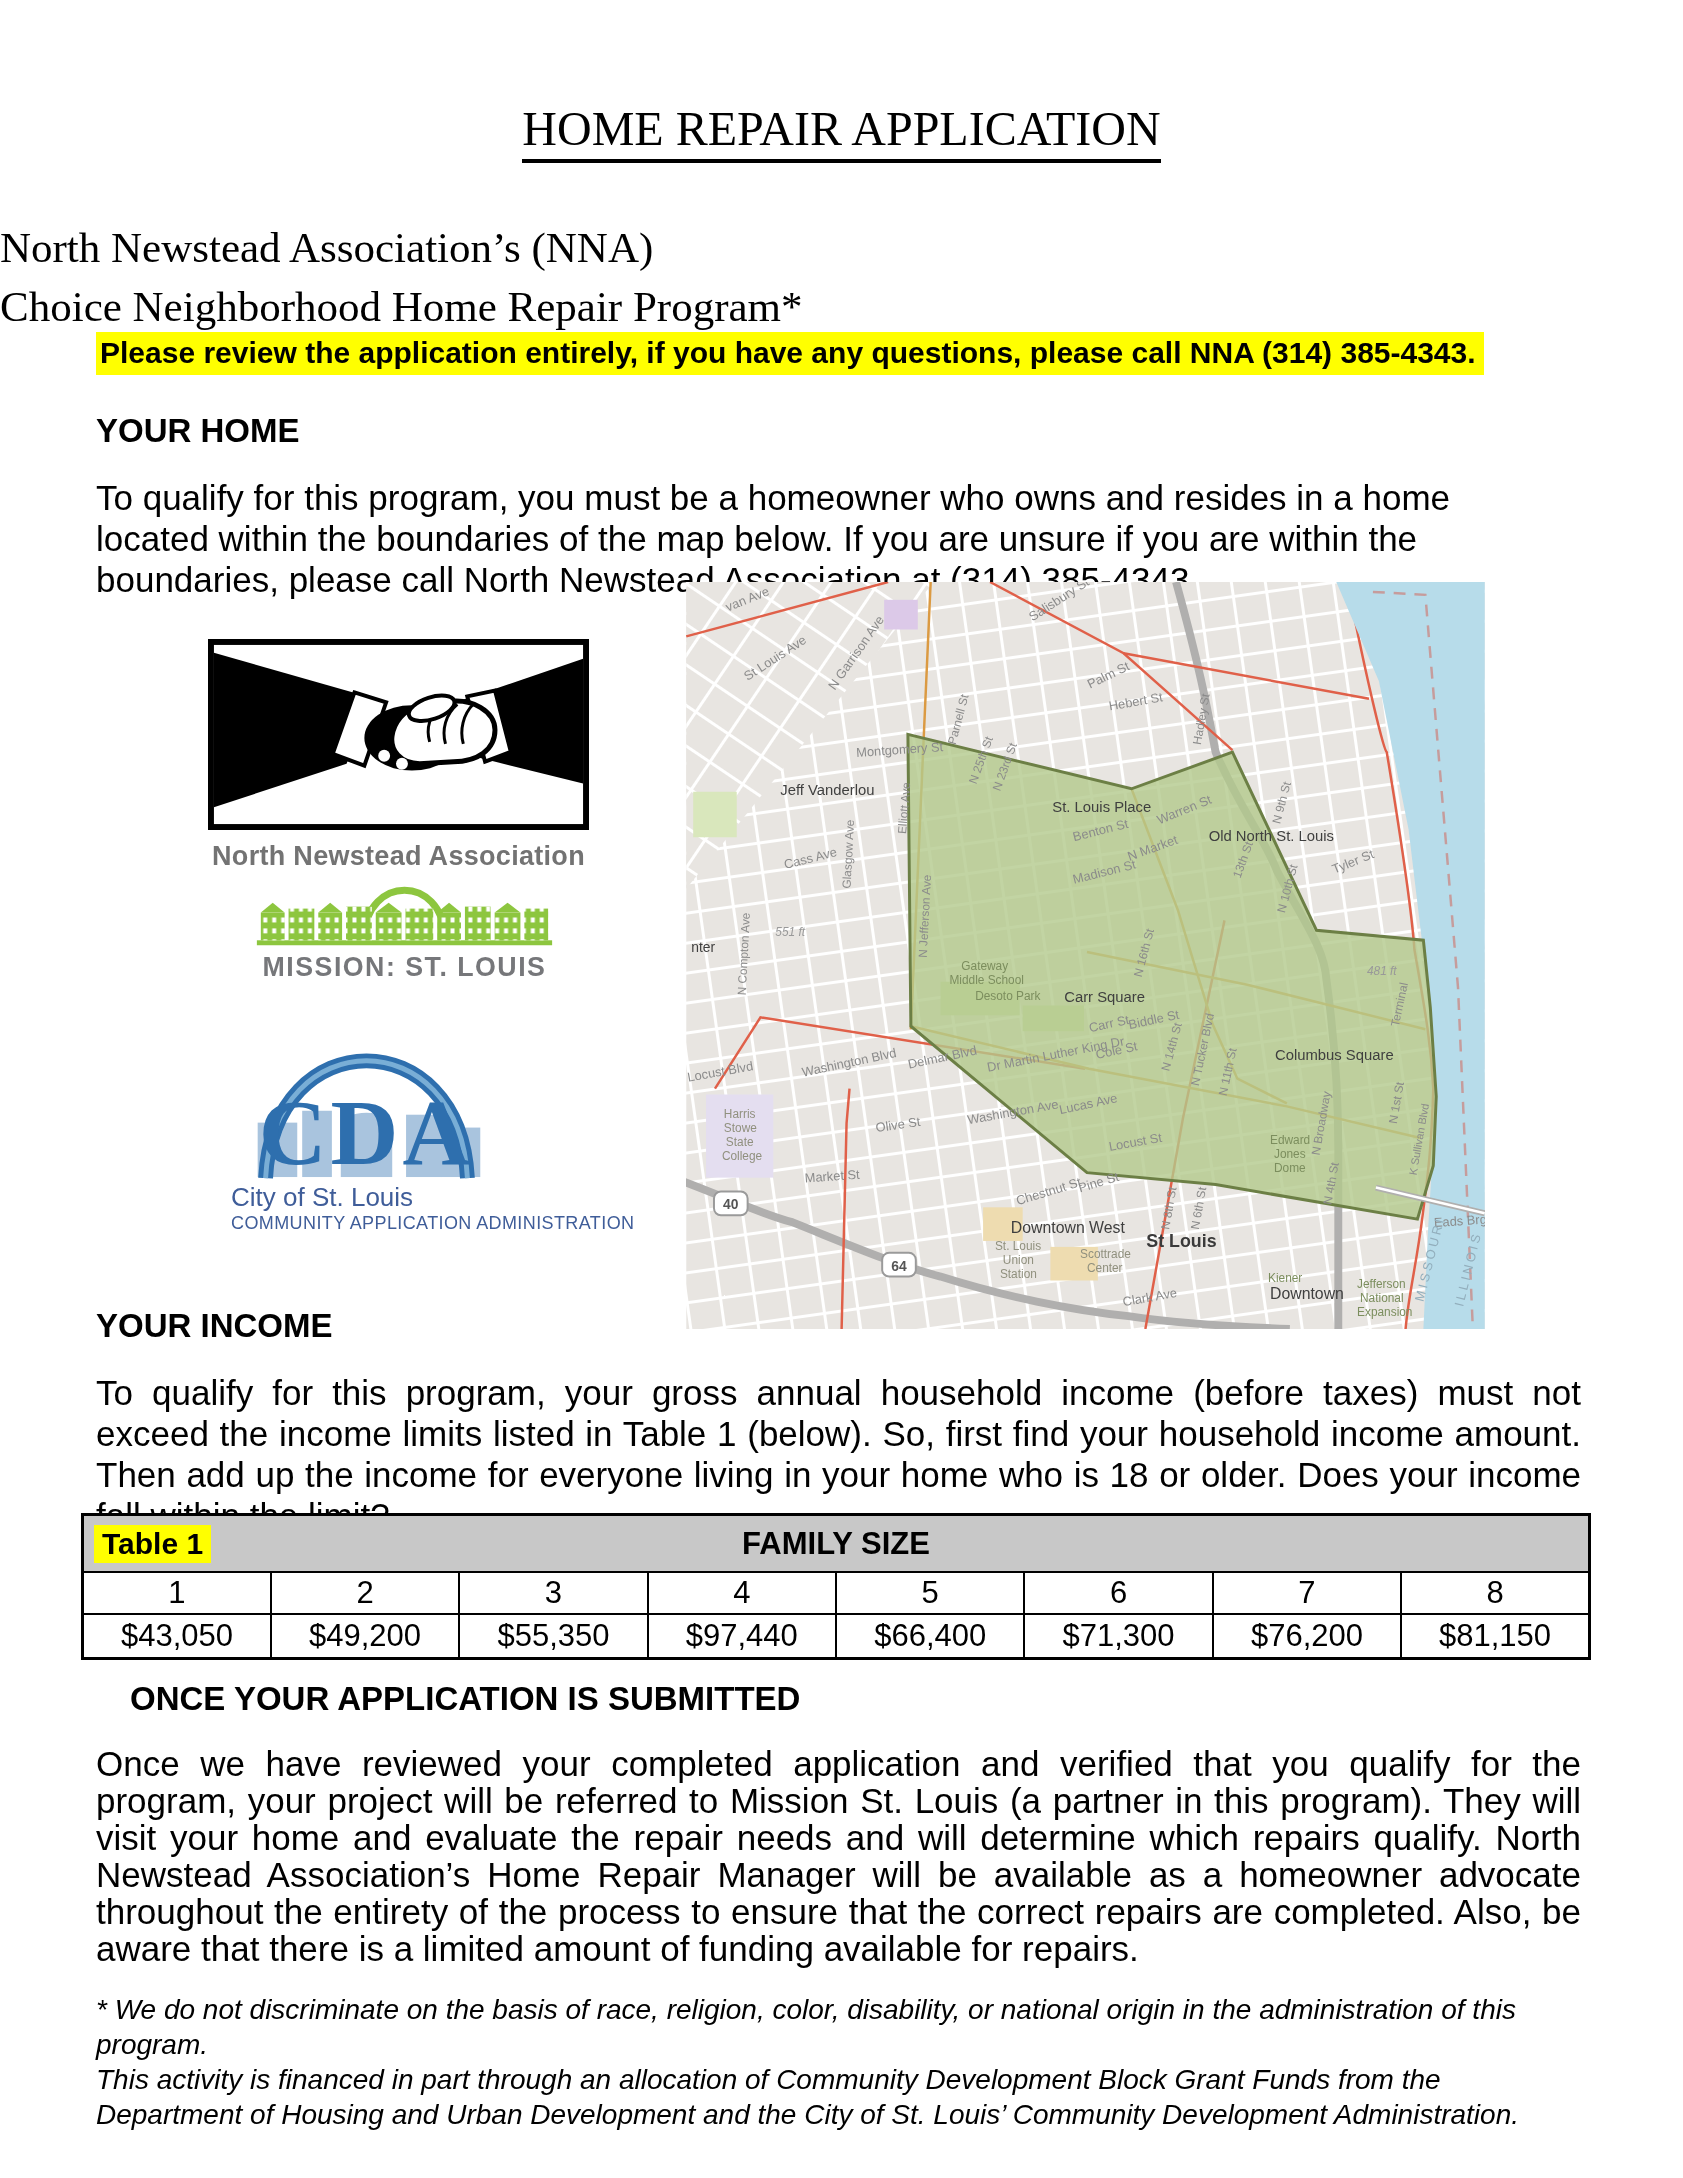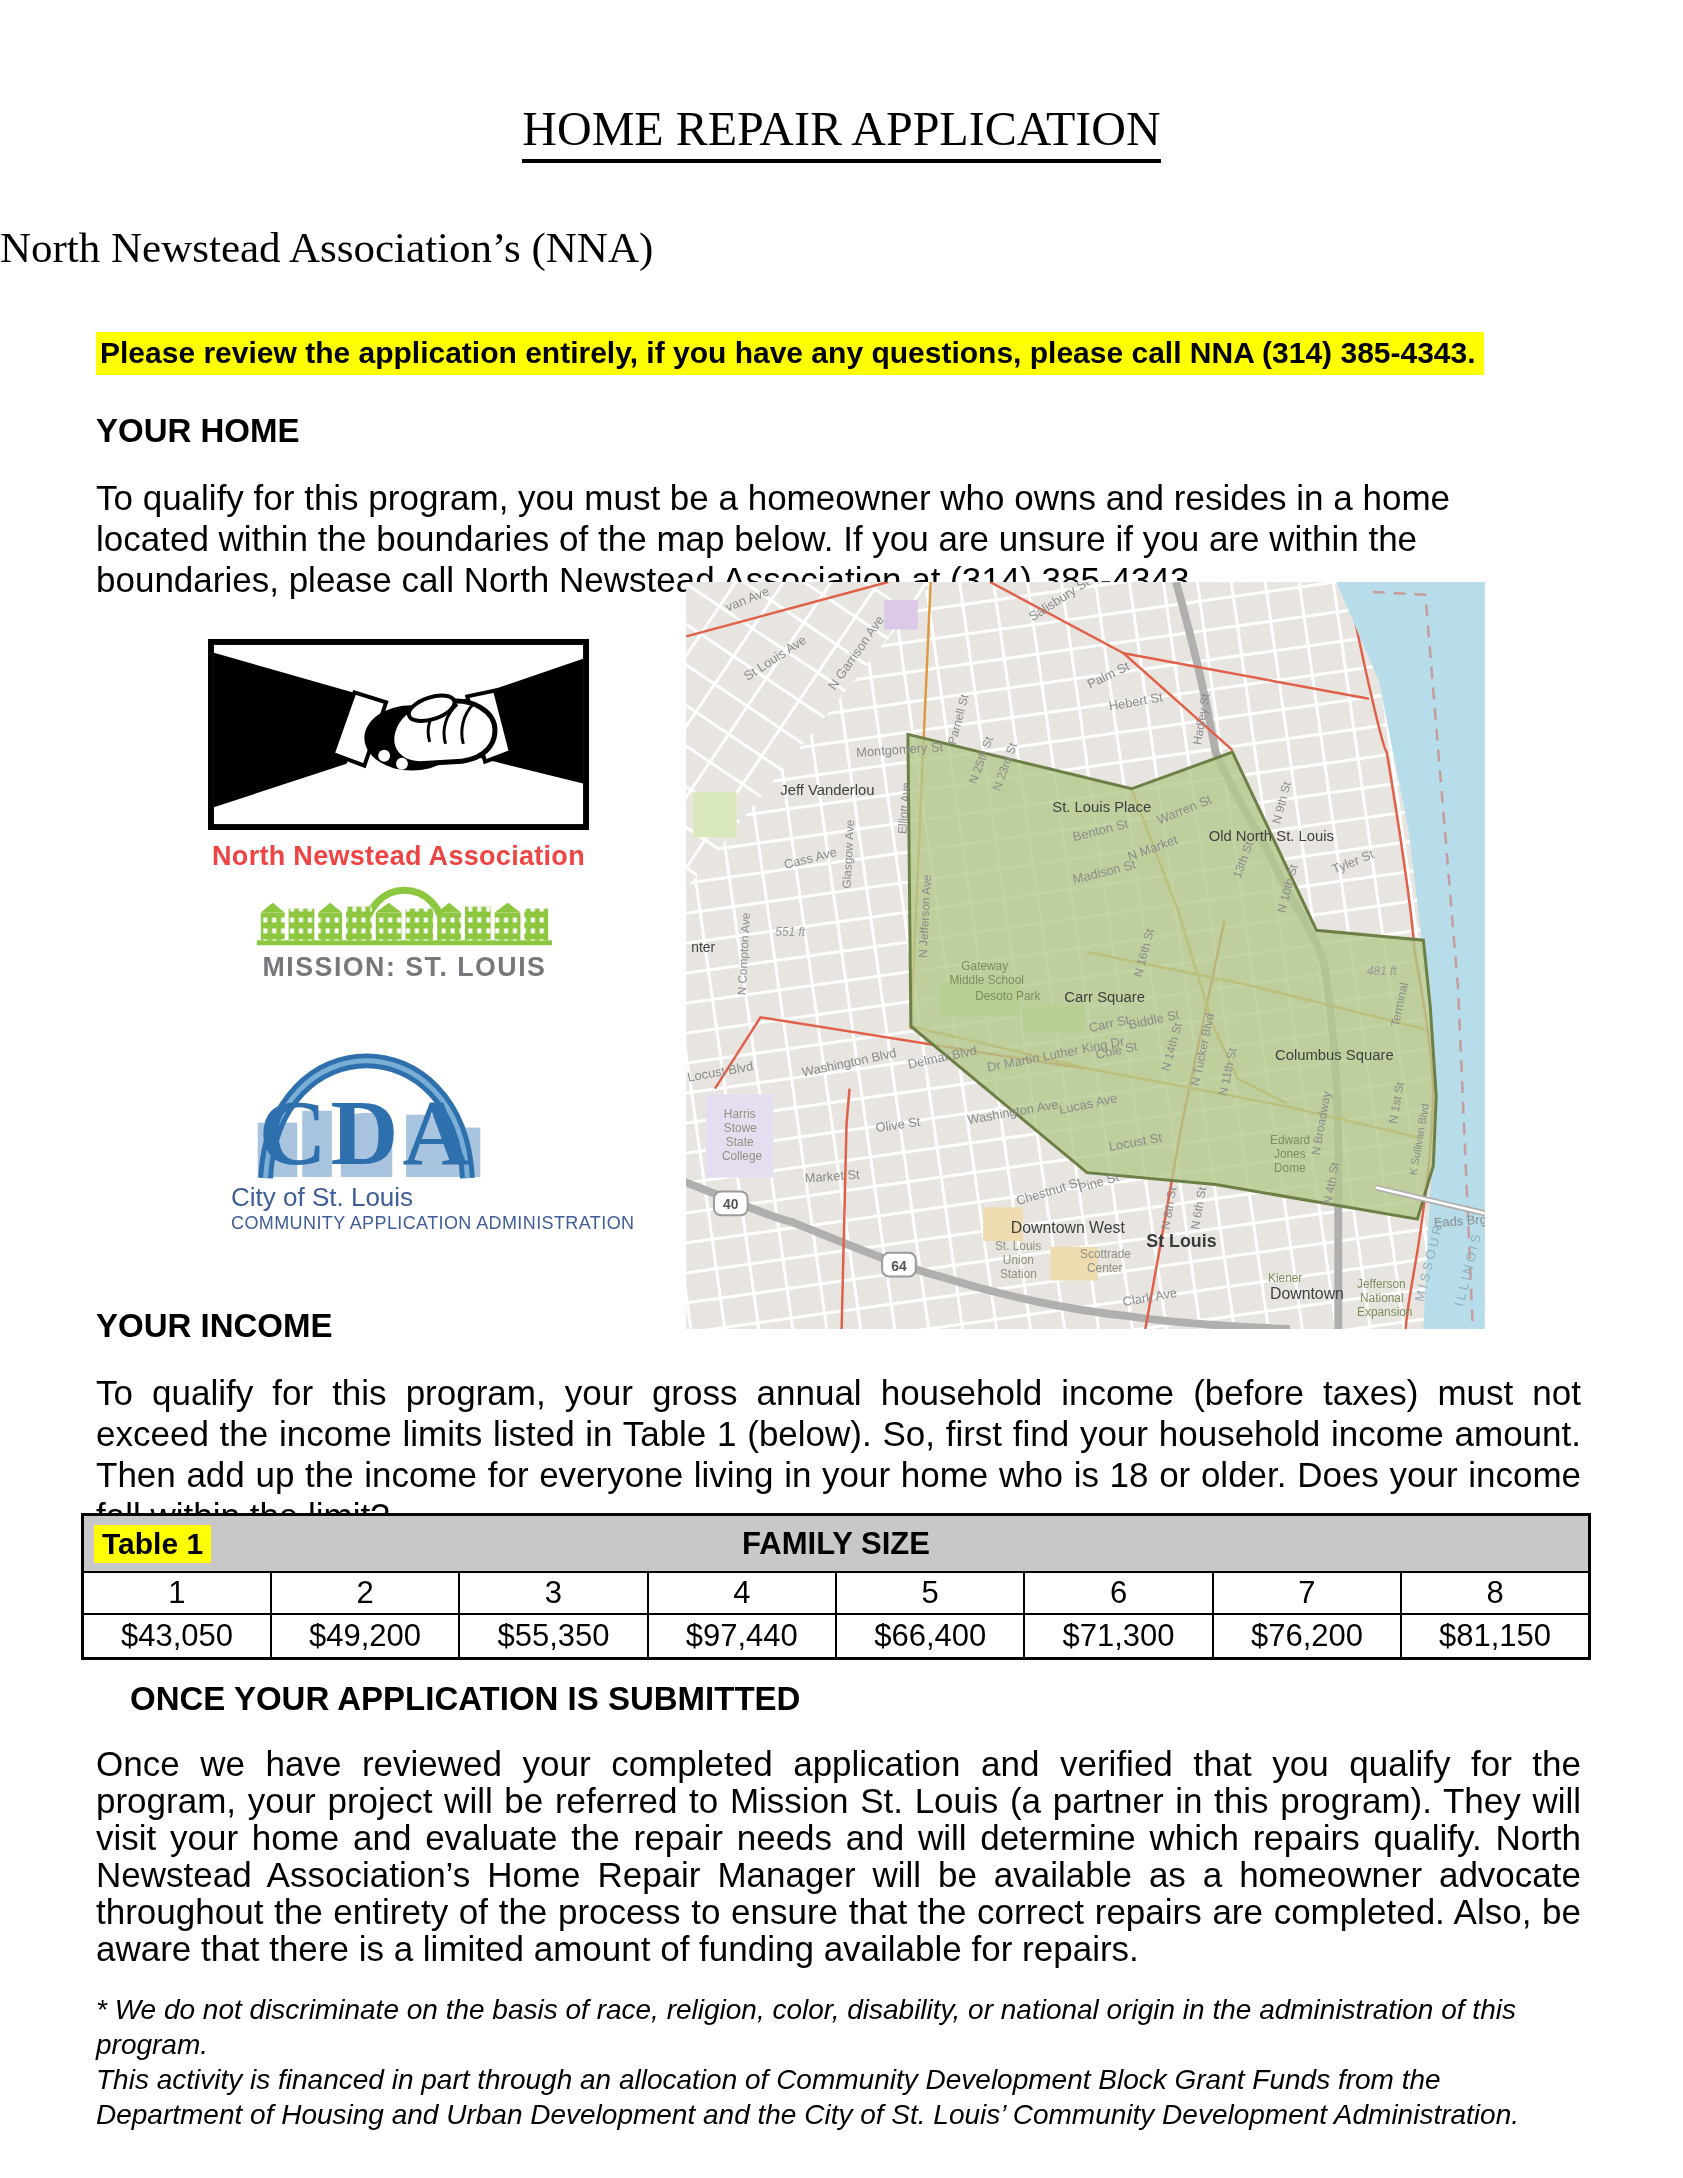--- a/index.html
+++ b/index.html
@@ -10,21 +10,21 @@
              font-family:"Liberation Serif",serif;font-size:48px;}
   .doc-title span{display:inline-block;border-bottom:4px solid #000;padding-bottom:3px;}
   .doc-subtitle{top:218px;left:0;width:1553px;
                 font-family:"Liberation Serif",serif;font-size:43px;line-height:59px;}
   .notice{top:336px;left:96px;}
   .notice span{background:#ffff00;font-weight:bold;font-size:30px;padding:4px 8px 6px 4px;}
   .h1{font-weight:bold;font-size:33px;}
   .body-text{font-size:35px;line-height:41px;}
   .just{text-align:justify;}
   .caption-nna{top:841px;left:203px;width:391px;text-align:center;
-               font-weight:bold;font-size:27px;color:#ef4444;letter-spacing:0.3px;}
+               font-weight:bold;font-size:27px;color:#737373;letter-spacing:0.3px;}
   .cda-cap1{top:1182px;left:231px;font-size:26px;color:#3f5d99;}
   .cda-cap2{top:1213px;left:231px;font-size:18px;color:#3f5d99;letter-spacing:0.4px;}
   .footnotes{top:1992px;left:96px;width:1465px;font-size:28px;font-style:italic;line-height:35px;}
   
   table.income{position:absolute;left:81px;top:1513px;width:1510px;
                border-collapse:collapse;table-layout:fixed;border:3px solid #000;}
   table.income th,table.income td{border:2px solid #000;text-align:center;
                font-size:31px;font-family:"Liberation Sans",sans-serif;}
   table.income th{height:53px;background:#c8c8c8;position:relative;font-weight:bold;}
   table.income tr.sizes td{height:38px;font-weight:normal;}
@@ -45,20 +45,21 @@
 <body>
 
 <div class="page">
 
   <div class="abs doc-title">
     <span>HOME REPAIR APPLICATION</span>
   </div>
 
   <div class="abs doc-subtitle">
     <div>North Newstead Association’s (NNA)</div>
+    <div>Choice Neighborhood Home Repair Program*</div>
   </div>
 
   <div class="abs notice">
     <span>Please review the application entirely, if you have any questions, please call NNA (314) 385-4343.</span>
   </div>
 
   <div class="abs h1" style="top:412px;left:96px;">YOUR HOME</div>
   <div class="abs body-text" style="top:477px;left:96px;width:1436px;">To qualify for this program, you must be a homeowner who owns and resides in a home located within the boundaries of the map below. If you are unsure if you are within the boundaries, please call North Newstead Association at (314) 385-4343.</div>
 
   <div class="abs" style="top:639px;left:208px;width:381px;height:191px;">

